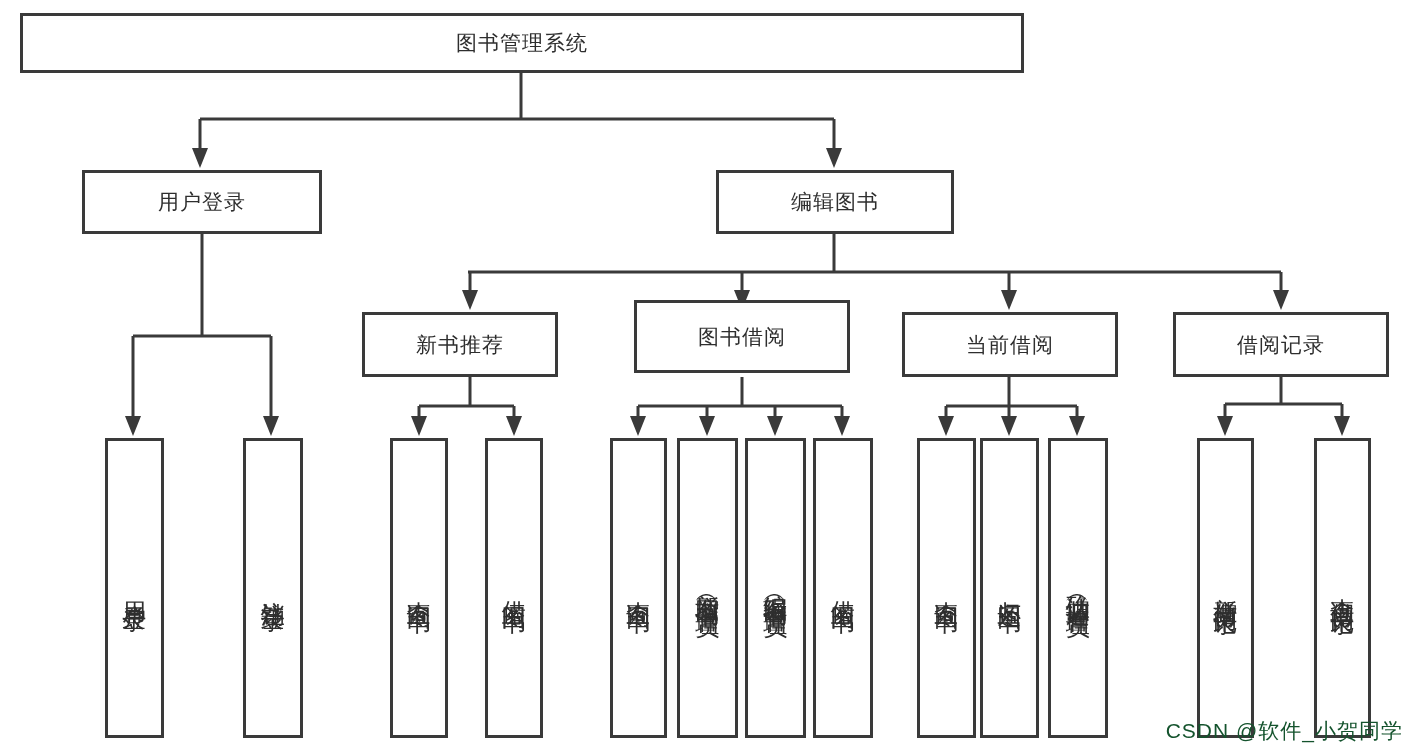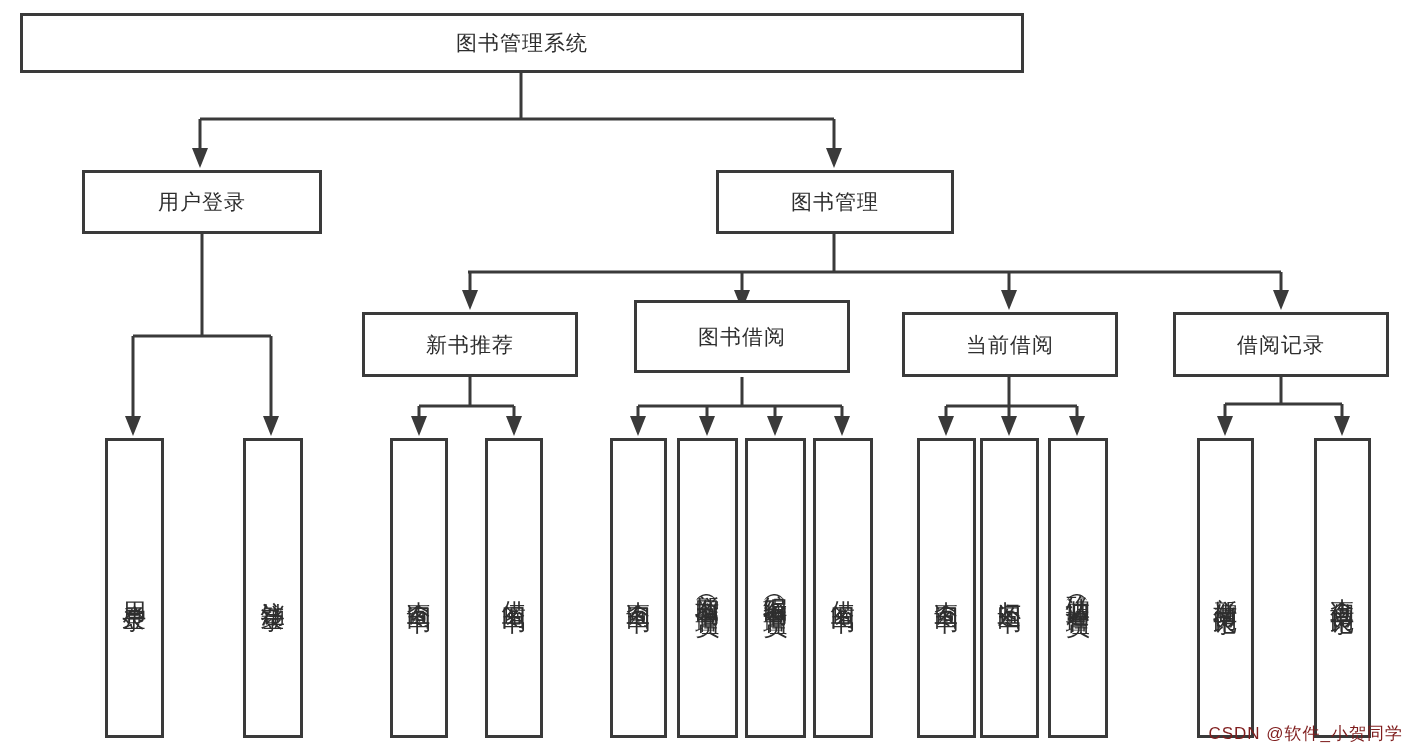--- a/index.html
+++ b/index.html
@@ -13,39 +13,39 @@
     display:flex;align-items:center;justify-content:center;text-align:center;
   }
   .node{font-size:21px;letter-spacing:1px;}
   .leaf{
     top:438px;height:300px;font-size:24px;line-height:1.15;letter-spacing:3px;
     writing-mode:vertical-rl;text-orientation:upright;
   }
   #root-box   {left:20px;  top:13px;  width:1004px;height:60px;}
   #n-login    {left:82px;  top:170px; width:240px; height:64px;}
   #n-bookmgmt {left:716px; top:170px; width:238px; height:64px;}
-  #n-newbook  {left:362px; top:312px; width:216px; height:65px;}
+  #n-newbook  {left:362px; top:312px; width:196px; height:65px;}
   #n-borrow   {left:634px; top:300px; width:216px; height:73px;}
   #n-current  {left:902px; top:312px; width:216px; height:65px;}
   #n-records  {left:1173px;top:312px; width:216px; height:65px;}
   #l-1{left:105px;width:59px;}
   #l-2{left:243px;width:60px;}
   #l-3{left:390px;width:58px;}
   #l-4{left:485px;width:58px;}
   #l-5{left:610px;width:57px;}
   #l-6{left:677px;width:61px;}
   #l-7{left:745px;width:61px;}
   #l-8{left:813px;width:60px;}
   #l-9{left:917px;width:59px;}
   #l-10{left:980px;width:59px;}
   #l-11{left:1048px;width:60px;}
   #l-12{left:1197px;width:57px;}
   #l-13{left:1314px;width:57px;}
   #watermark{
-    position:absolute;right:2px;bottom:2px;font-size:17px;color:#7f1d1d;
+    position:absolute;right:2px;bottom:2px;font-size:21px;color:#14532d;
     letter-spacing:1px;white-space:nowrap;
   }
 </style>
 </head>
 <body>
 
 <div id="canvas">
 
   <svg id="connectors" width="1405" height="747" viewBox="0 0 1405 747">
     <path fill="none" stroke-width="3" d="M521 68 V119 M200 119 H834 M200 119 V150 M834 119 V150
@@ -60,21 +60,21 @@
              M133 436 l-8 -20 h16 z M271 436 l-8 -20 h16 z
              M419 436 l-8 -20 h16 z M514 436 l-8 -20 h16 z
              M638 436 l-8 -20 h16 z M707 436 l-8 -20 h16 z M775 436 l-8 -20 h16 z M842 436 l-8 -20 h16 z
              M946 436 l-8 -20 h16 z M1009 436 l-8 -20 h16 z M1077 436 l-8 -20 h16 z
              M1225 436 l-8 -20 h16 z M1342 436 l-8 -20 h16 z" fill="#3a3a3a"></path>
   </svg>
 
   <div class="box node" id="root-box">图书管理系统</div>
 
   <div class="box node" id="n-login">用户登录</div>
-  <div class="box node" id="n-bookmgmt">图书管理</div>
+  <div class="box node" id="n-bookmgmt">编辑图书</div>
 
   <div class="box node" id="n-newbook">新书推荐</div>
   <div class="box node" id="n-borrow">图书借阅</div>
   <div class="box node" id="n-records">借阅记录</div>
   <div class="box node" id="n-current">当前借阅</div>
 
   <div class="box leaf" id="l-1">用户登录</div>
   <div class="box leaf" id="l-2">注销登录</div>
 
   <div class="box leaf" id="l-3">查询图书</div>

